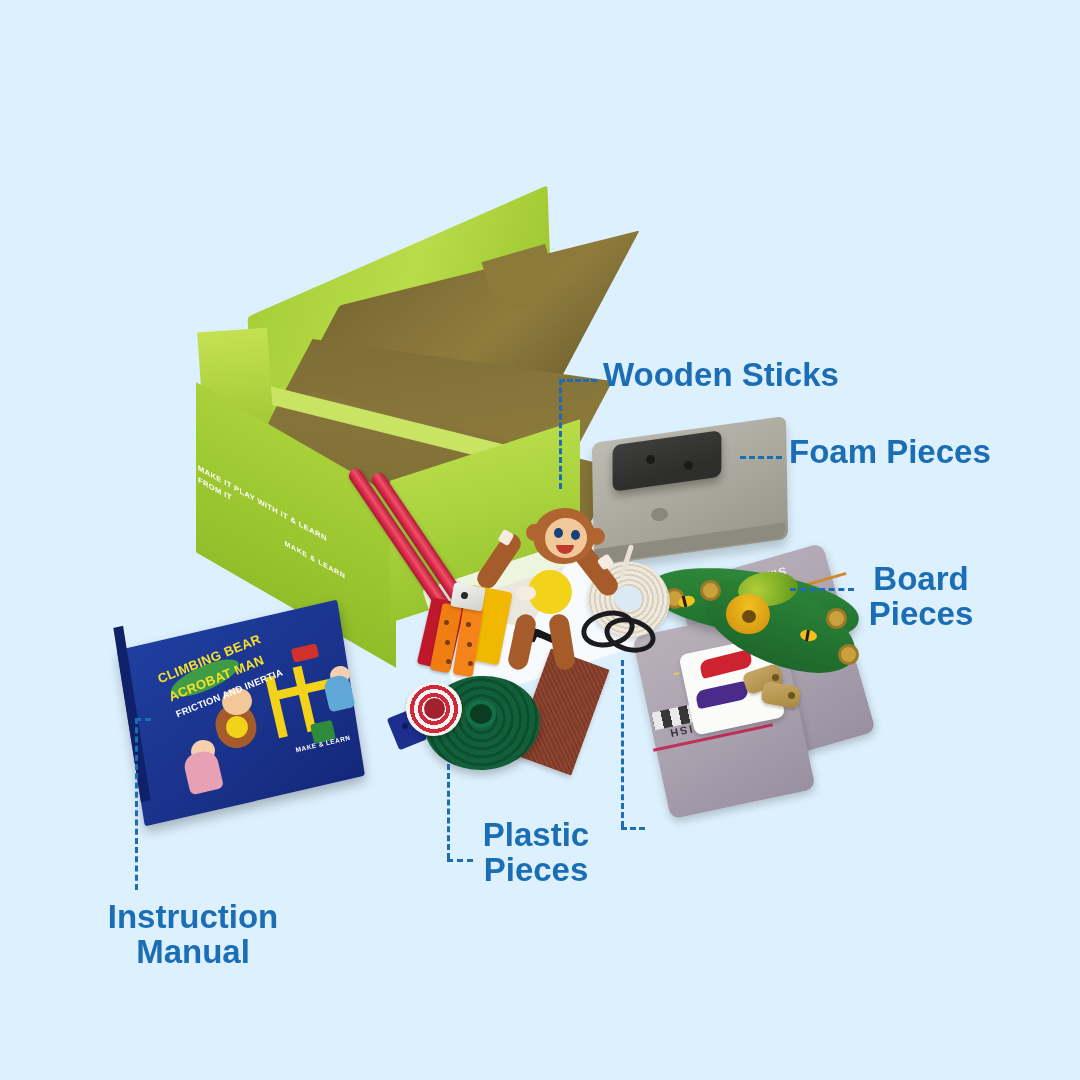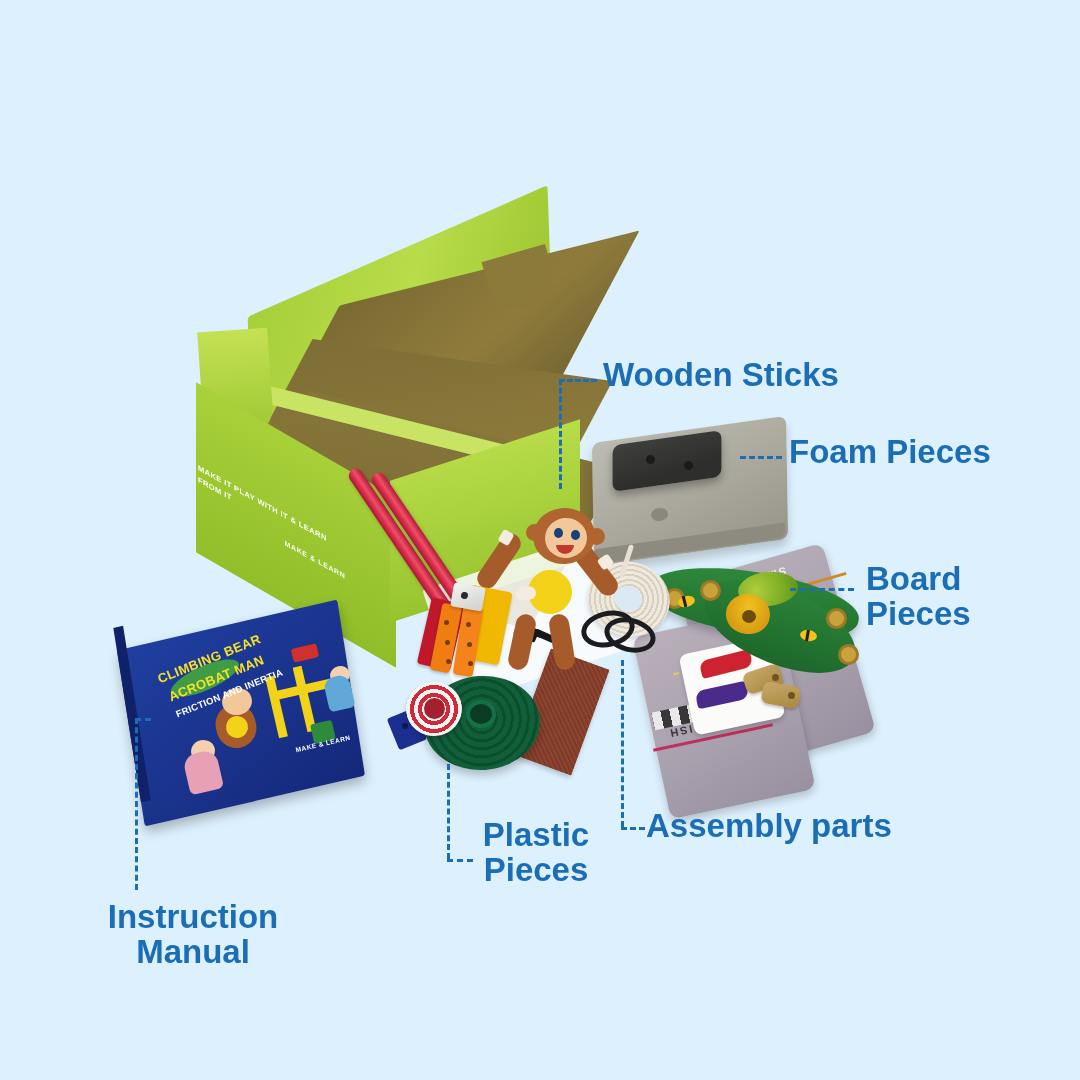--- a/index.html
+++ b/index.html
@@ -28,21 +28,21 @@
     position:absolute;
     color:#1b6eb5;
     font-weight:bold;
     font-size:33px;
     line-height:1.06;
     white-space:pre-line;
     font-family:"Liberation Sans", sans-serif;
   }
   .lbl-wooden{left:603px;top:358px;}
   .lbl-foam{left:789px;top:435px;}
-  .lbl-board{left:866px;top:562px;text-align:left;width:110px;}
+  .lbl-board{left:866px;top:562px;text-align:center;width:110px;}
   .lbl-assembly{left:646px;top:809px;}
   .lbl-plastic{left:476px;top:818px;text-align:center;width:120px;}
   .lbl-manual{left:96px;top:900px;text-align:center;width:194px;}
 
   
   .lead{position:absolute;}
   .lead-h{border-top:3px dashed #1b6eb5;height:0;}
   .lead-v{border-left:3px dashed #1b6eb5;width:0;}
 
   
@@ -652,19 +652,18 @@
   <div class="pc lead lead-v" style="left:447px;top:764px;height:95px;"></div>
   <div class="pc lead lead-h" style="left:447px;top:859px;width:26px;"></div>
 
   <div class="pc lead lead-h" style="left:135px;top:718px;width:16px;"></div>
   <div class="pc lead lead-v" style="left:135px;top:718px;height:172px;"></div>
 
   <div class="label lbl-wooden">Wooden Sticks</div>
   <div class="label lbl-foam">Foam Pieces</div>
   <div class="label lbl-board">Board
 Pieces</div>
-  <div class="label lbl-assembly">Assembly parts</div>
   <div class="label lbl-plastic">Plastic
 Pieces</div>
   <div class="label lbl-manual">Instruction
 Manual</div>
 
 </div>
 
 </body></html>

